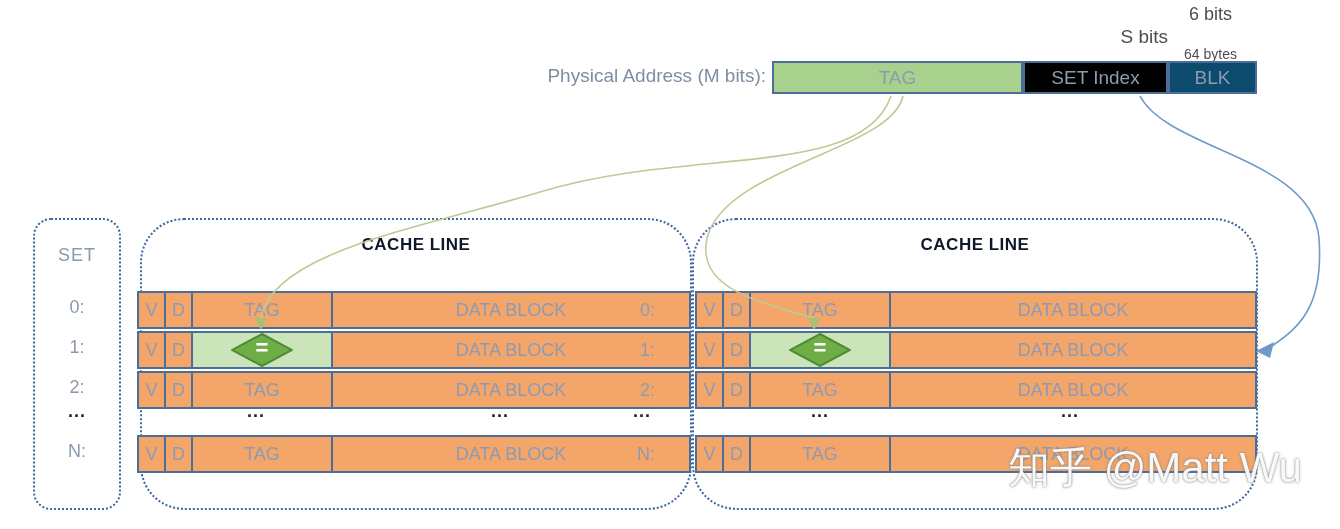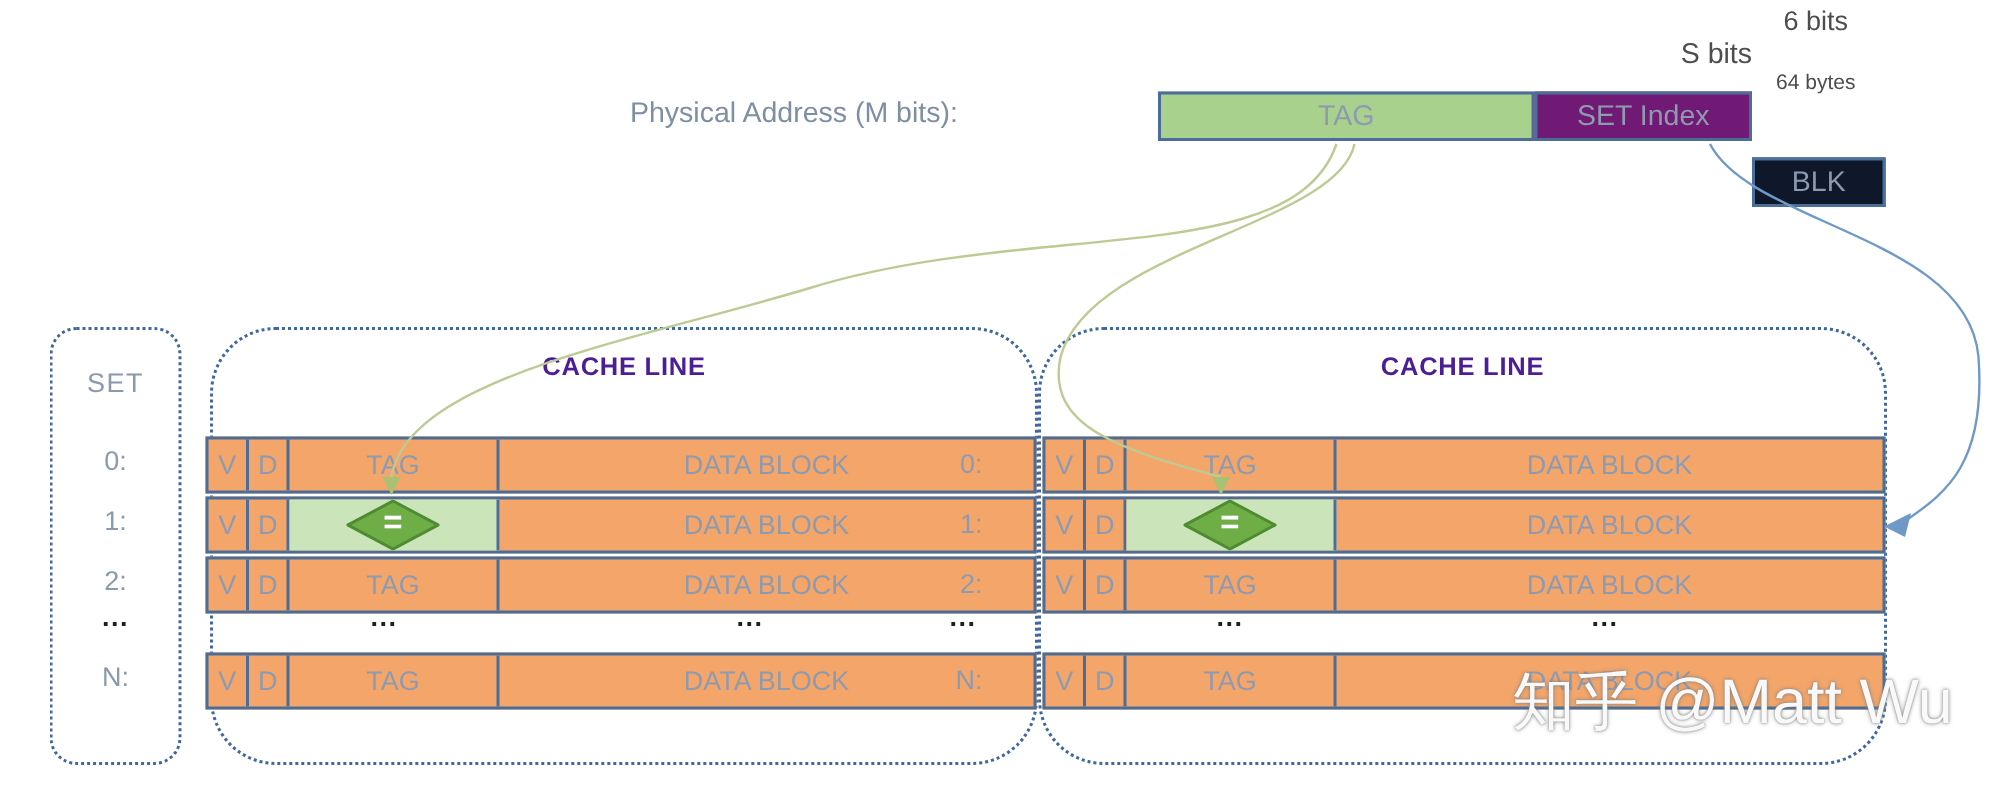--- a/index.html
+++ b/index.html
@@ -2,45 +2,45 @@
 <html><head>
 <meta charset="utf-8">
 <style>
   html,body { margin:0; padding:0; background:#fff; }
   .canvas {
     position:relative; width:1340px; height:529px; background:#ffffff;
     font-family:"Liberation Sans", sans-serif; overflow:hidden;
   }
 
   
-  .pa-label { position:absolute; left:420px; top:65px; width:346px; 
+  .pa-label { position:absolute; left:420px; top:65px; width:346px; text-align:right;
               font-size:19px; color:#7E8EA3; }
   .pa-bar { position:absolute; left:772px; top:61px; display:flex; }
   .pa-cell { box-sizing:border-box; height:33px; border:2px solid #4A6E99;
              display:flex; align-items:center; justify-content:center;
              font-size:19px; color:#8E9AB0; }
   .pa-tag { width:251px; background:#A9D18E; }
-  .pa-set { width:145px; background:#701a75; }
-  .pa-blk { width:89px;  background:#0f172a;margin-top:44px; }
+  .pa-set { width:145px; background:#000000; }
+  .pa-blk { width:89px;  background:#0c4a6e; }
   .bits { position:absolute; color:#4D4D4D; font-size:19px; text-align:center; }
   .bits.small { font-size:14px;margin-top:16px; }
 
   
   .set-box { position:absolute; left:33px; top:218px; width:88px; height:292px;
              box-sizing:border-box; border:2px dotted #3F67A0; border-radius:18px; }
   .set-title { position:absolute; left:33px; top:245px; width:88px; text-align:center;
                font-size:18px; color:#8B99AD; letter-spacing:1px; }
   .set-label { position:absolute; left:33px; width:88px; text-align:center;
                font-size:18px; color:#8B99AD; }
   .panel { position:absolute; top:218px; height:292px; box-sizing:border-box;
            border:2px dotted #3F67A0; border-radius:44px; }
   .panel.p1 { left:140px; width:552px; }
   .panel.p2 { left:692px; width:566px; }
   .panel-title { position:absolute; top:15px; left:0; right:0; text-align:center;
-                 font-weight:bold; font-size:17px; color:#4c1d95; letter-spacing:.5px; }
+                 font-weight:bold; font-size:17px; color:#0f172a; letter-spacing:.5px; }
 
   
   .row { position:absolute; height:38px; box-sizing:border-box;
          border:2px solid #4A6E99; display:flex; background:#F4A66A; z-index:2; }
   .row.rp1 { left:137px; width:554px; }
   .row.rp2 { left:695px; width:562px; }
   .cell { box-sizing:border-box; display:flex; align-items:center; justify-content:center;
           font-size:18px; color:#8E9AB0; border-right:2px solid #4A6E99; }
   .cell.v, .cell.d { flex:0 0 27px; }
   .cell.tag { flex:0 0 140px; position:relative; }

